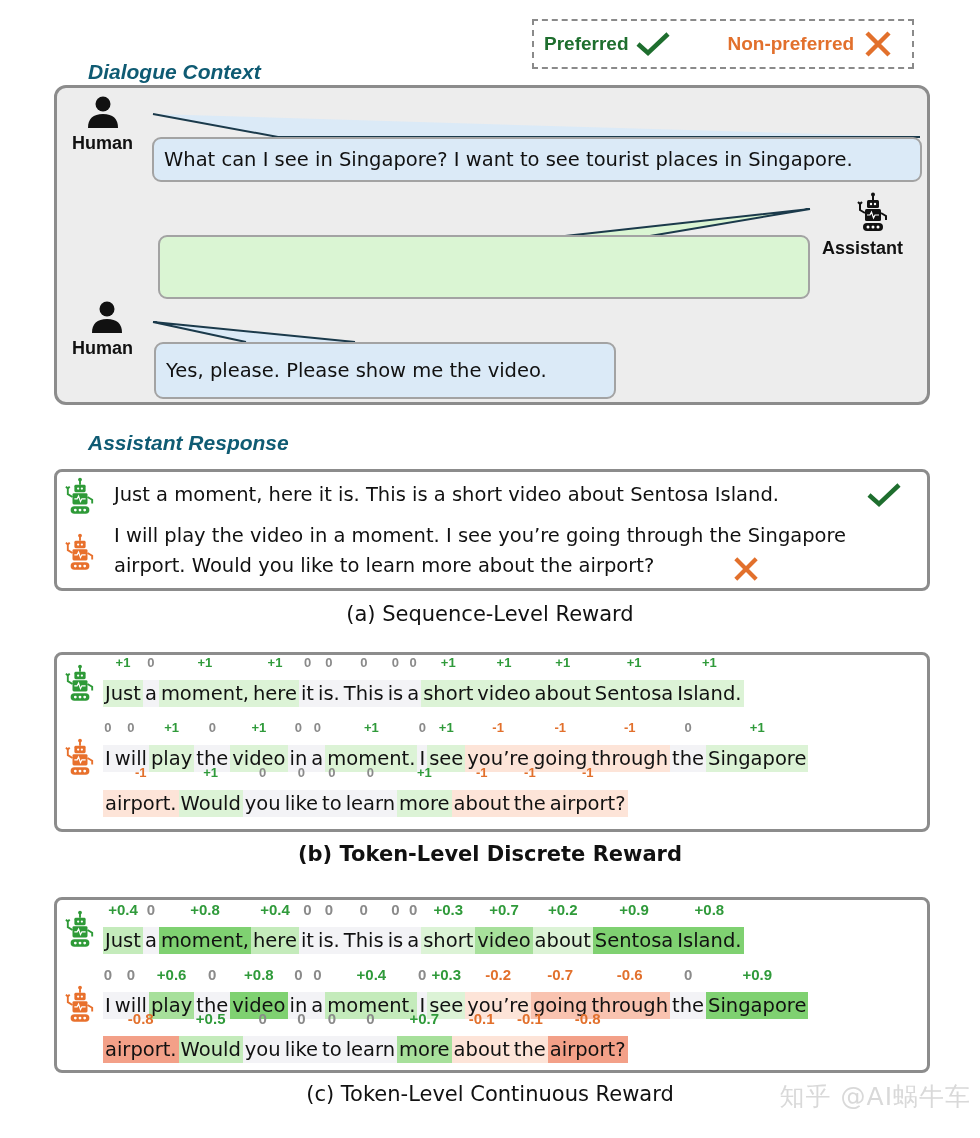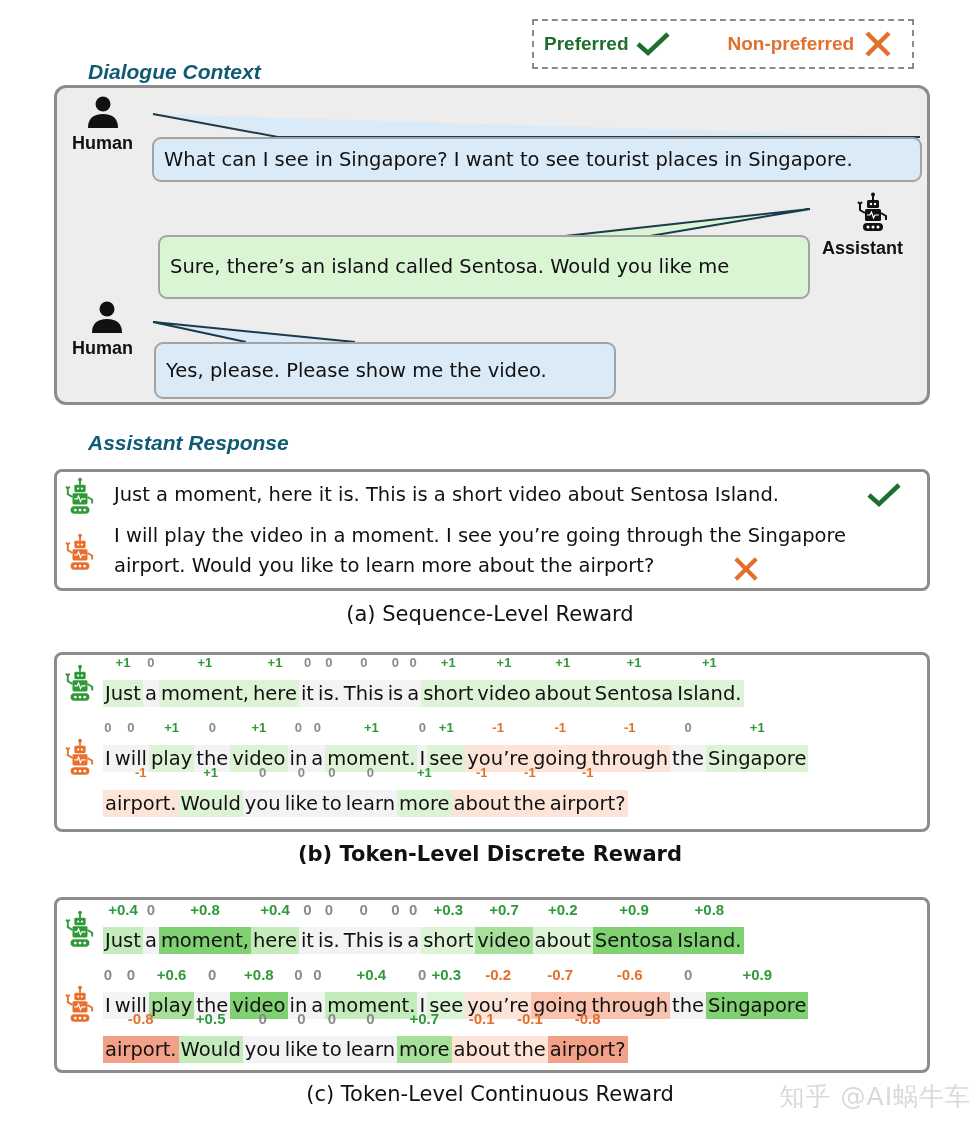--- a/index.html
+++ b/index.html
@@ -97,21 +97,20 @@
   <path d="M10 23 L13 23 L14.5 20 L16.5 26 L18 23 L22 23" stroke="#fff" stroke-width="1.2" fill="none"></path>
   <path d="M8 21 L3 18 L3 12 M3 12 L1 10 M3 12 L5 10" stroke="#111" stroke-width="2" fill="none"></path>
   <path d="M24 21 L29 24 L29 28" stroke="#111" stroke-width="2" fill="none"></path>
   <rect x="6" y="31" width="20" height="8" rx="4" fill="#111"></rect>
   <circle cx="11" cy="35" r="1.5" fill="#fff"></circle>
     <circle cx="16" cy="35" r="1.5" fill="#fff"></circle>
     <circle cx="21" cy="35" r="1.5" fill="#fff"></circle>
 </svg>
 <div class="abs speaker-label" style="left:822px; top:238px;">Assistant</div>
 <div class="abs bubble assistant" style="left:158px; top:235px; width:652px; height:64px; flex-direction:column; align-items:flex-start; justify-content:center;">
-  <span>Sure, there’s an island called Sentosa. Would you like me</span>
 </div>
 
 <svg class="abs" style="left:90px;top:300px;" width="34" height="34" viewBox="0 0 34 34">
   <circle cx="17" cy="9" r="7.5" fill="#111"></circle>
   <path d="M2 33 Q2 19 17 19 Q32 19 32 33 Z" fill="#111"></path>
 </svg>
 <div class="abs speaker-label" style="left:72px; top:338px;">Human</div>
 <div class="abs bubble human" style="left:154px; top:342px; width:462px; height:57px;">
   <span>Yes, please. Please show me the video.</span>
 </div>

